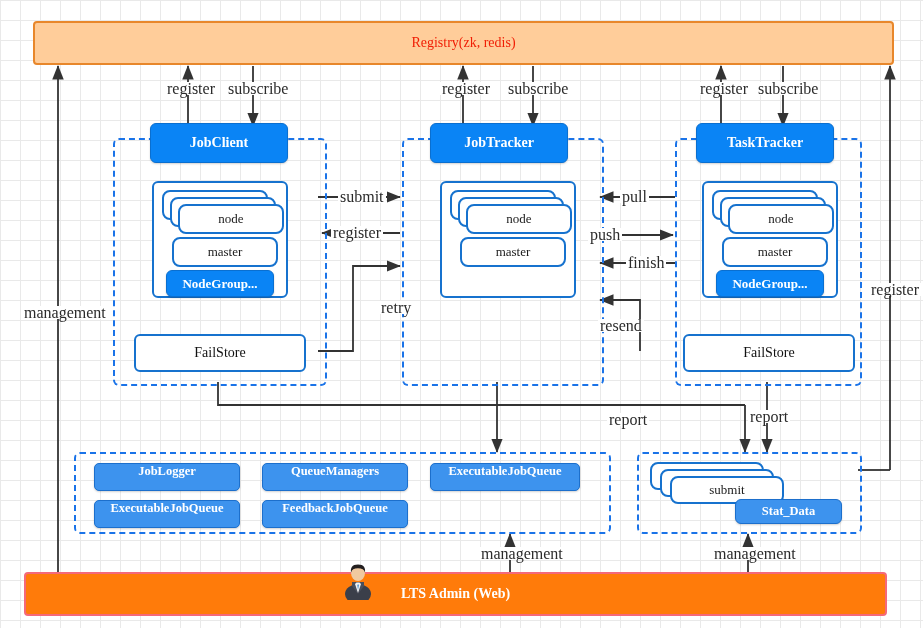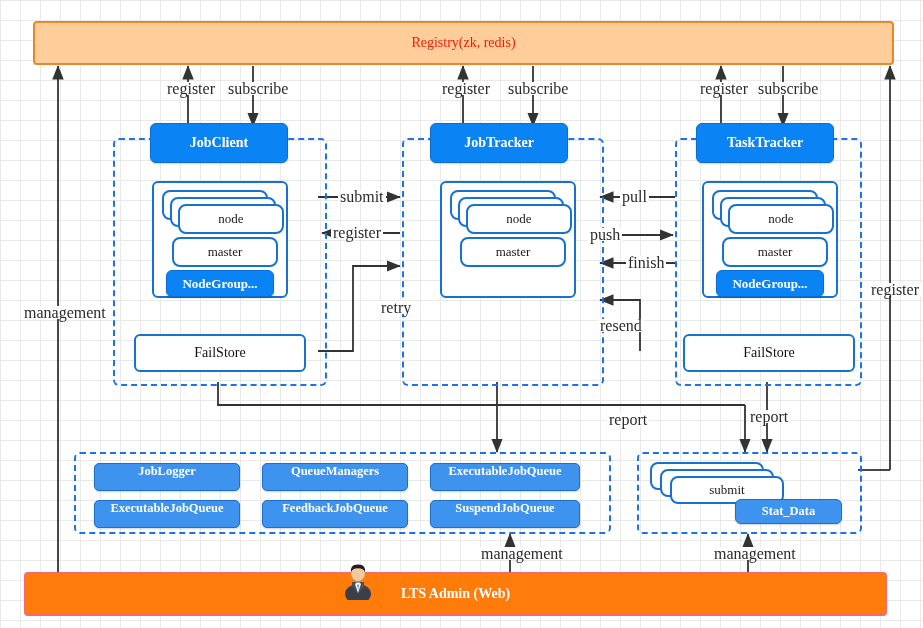--- a/index.html
+++ b/index.html
@@ -237,23 +237,20 @@
   </div>
   <div class="qpill" style="left:430px;top:463px;width:148px;">
     <span>ExecutableJobQueue</span>
   </div>
   <div class="qpill" style="left:94px;top:500px;width:144px;">
     <span>ExecutableJobQueue</span>
   </div>
   <div class="qpill" style="left:262px;top:500px;width:144px;">
     <span>FeedbackJobQueue</span>
   </div>
-  <div class="qpill" style="left:430px;top:500px;width:148px;">
-    <span>SuspendJobQueue</span>
-  </div>
 
   <div class="dashbox" style="left:637px;top:452px;width:221px;height:78px;"></div>
   <div class="cluster" style="left:650px;top:462px;width:200px;height:60px;">
     <div class="wbox" style="left:0px;top:0px;width:110px;height:24px;background:#fff;"></div>
     <div class="wbox" style="left:10px;top:7px;width:110px;height:24px;background:#fff;"></div>
     <div class="wbox" style="left:20px;top:14px;width:110px;height:24px;background:#fff;">
       <span>submit</span>
     </div>
     <div class="statdata" style="left:85px;top:37px;width:105px;height:23px;">
       <span>Stat_Data</span>

